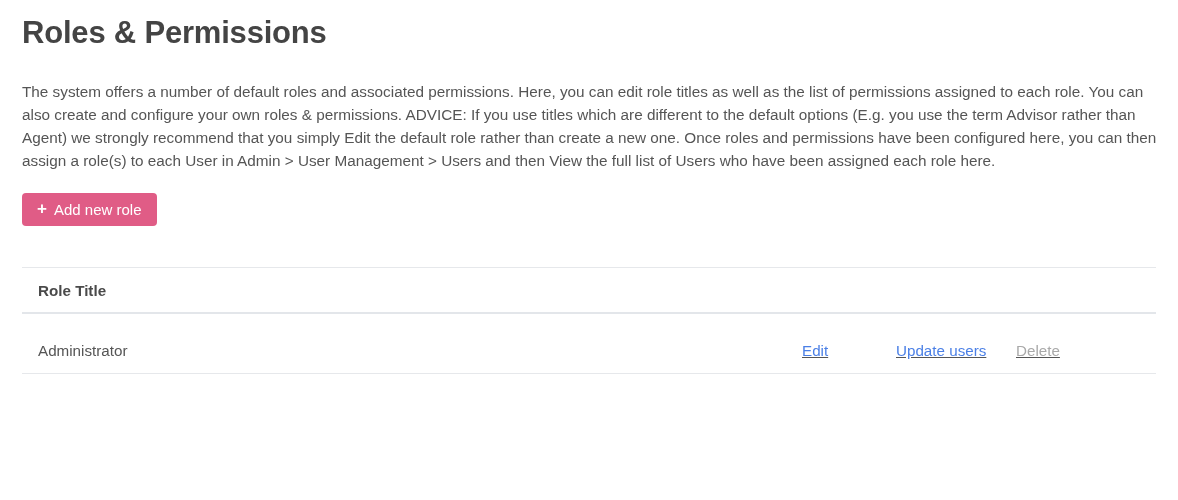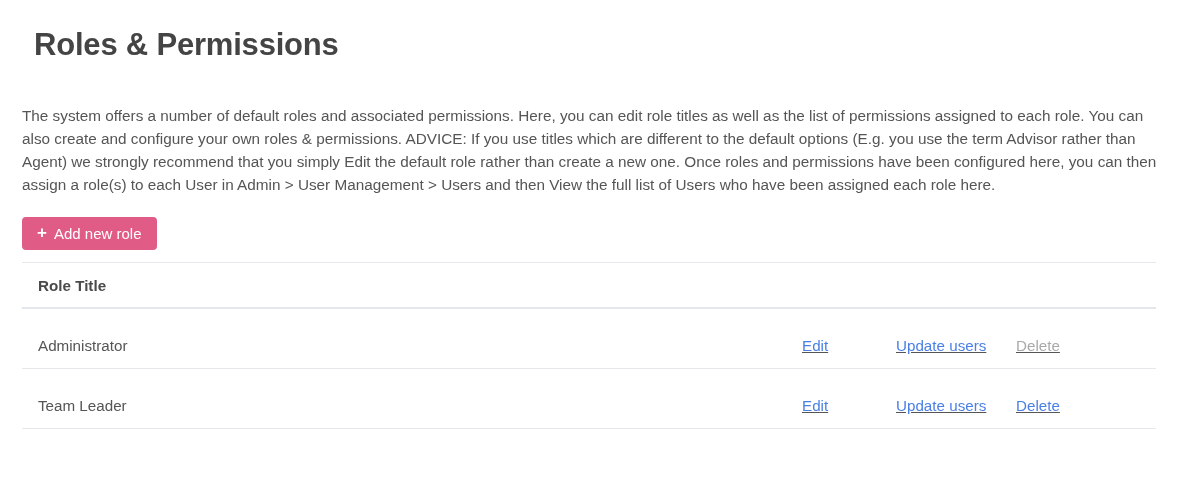--- a/index.html
+++ b/index.html
@@ -18,21 +18,21 @@
   .page {
     padding: 0 22px;
     box-sizing: border-box;
     width: 1178px;
   }
   .page-title {
     font-size: 31px;
     font-weight: bold;
     color: #444444;
     letter-spacing: -0.2px;
-    margin: 12px;
+    margin: 0;
     padding-top: 13px;
     line-height: 40px;
   }
   .intro {
     font-size: 15.3px;
     line-height: 23px;
     color: #555555;
     margin: 0;
     padding-top: 27px;
     width: 1136px;
@@ -57,21 +57,21 @@
     line-height: 33px;
   }
   .add-btn .plus-icon {
     font-size: 17px;
     font-weight: bold;
     line-height: 1;
     display: inline-block;
     transform: translateY(-1px);
   }
   .roles-table {
-    margin-top: 12px;
+    margin-top: 41px;
     width: 1134px;
     border-collapse: collapse;
     table-layout: fixed;
   }
   .roles-table thead th {
     text-align: left;
     font-size: 15.2px;
     font-weight: bold;
     color: #4a4a4a;
     padding: 14px 0 13px 16px;
@@ -139,24 +139,16 @@
     </thead>
     <tbody id="roles-body">
         <tr>
           <td>Administrator</td>
           <td class="actions-cell"><span class="actions-inner">
               <span class="act-link act-edit">Edit</span>
               <span class="act-link act-update">Update users</span>
               <span class="act-link act-delete disabled">Delete</span>
             </span></td>
         </tr>
-        <tr>
-          <td>Team Leader</td>
-          <td class="actions-cell"><span class="actions-inner">
-              <span class="act-link act-edit">Edit</span>
-              <span class="act-link act-update">Update users</span>
-              <span class="act-link act-delete">Delete</span>
-            </span></td>
-        </tr>
       </tbody>
   </table>
 
 </div>
 
 </body></html>

